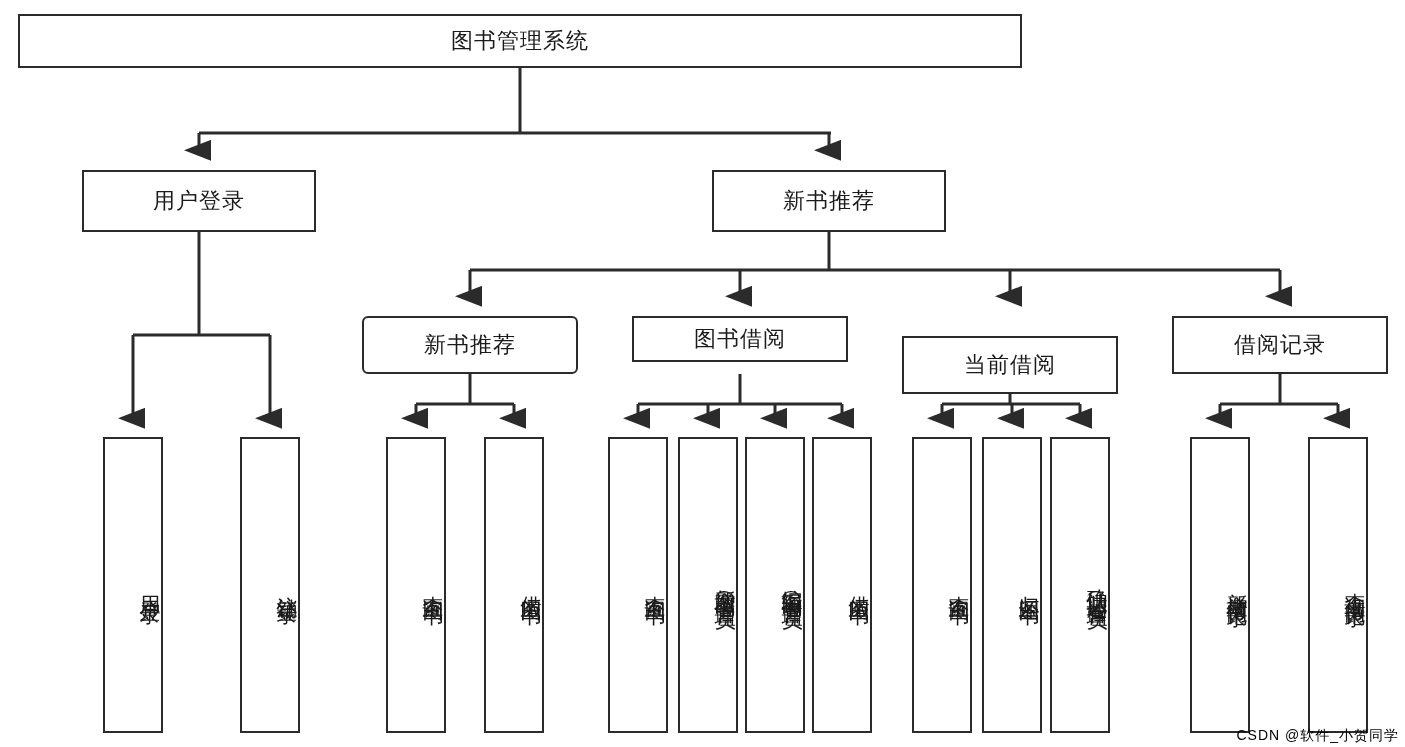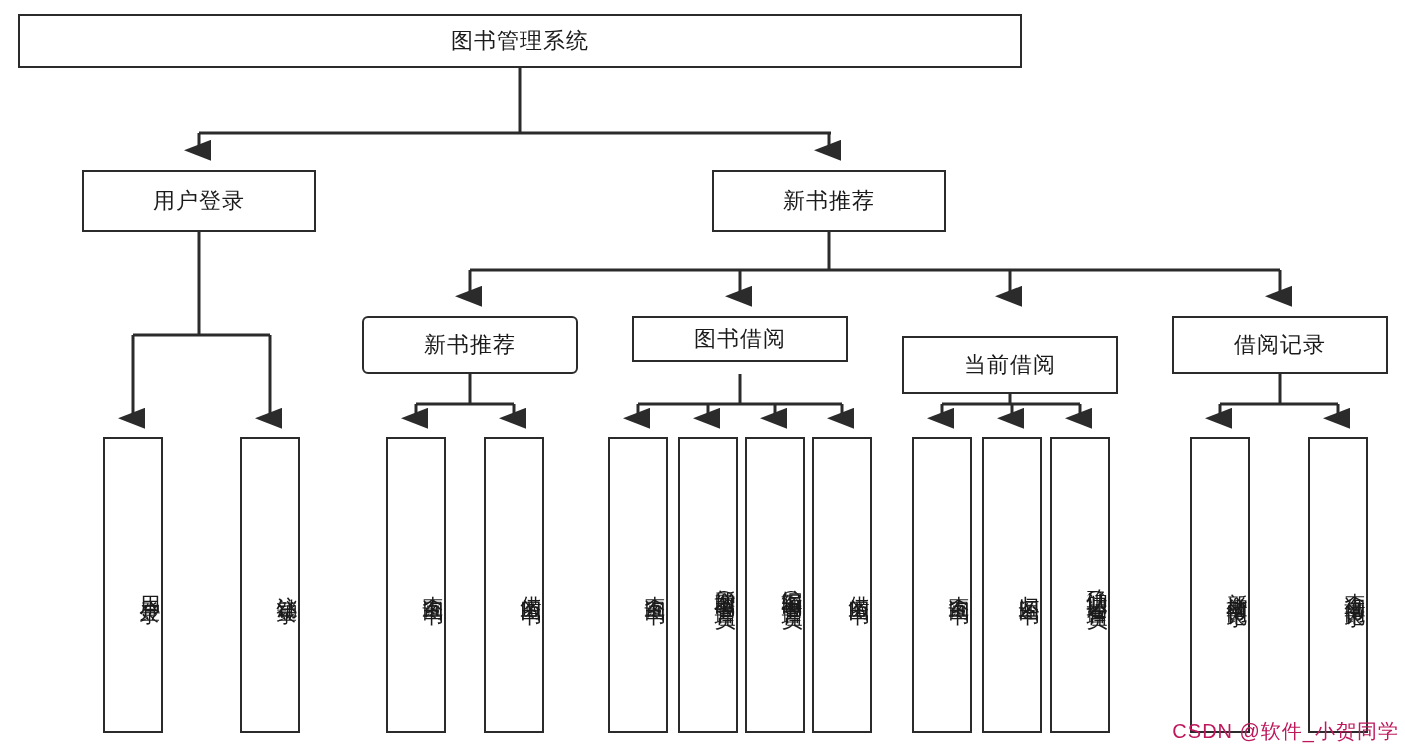--- a/index.html
+++ b/index.html
@@ -39,22 +39,22 @@
     white-space:nowrap;
   }
   .node.v span{
     writing-mode:vertical-rl;
     text-orientation:upright;
   }
   .watermark{
     position:absolute;
     right:6px;
     bottom:2px;
-    font-size:20px;
-    color:#be185d;
+    font-size:14px;
+    color:#000000;
     letter-spacing:1px;
     white-space:nowrap;
     pointer-events:none;
   }
 </style>
 </head>
 <body>
 
 <div id="diagram">
 

